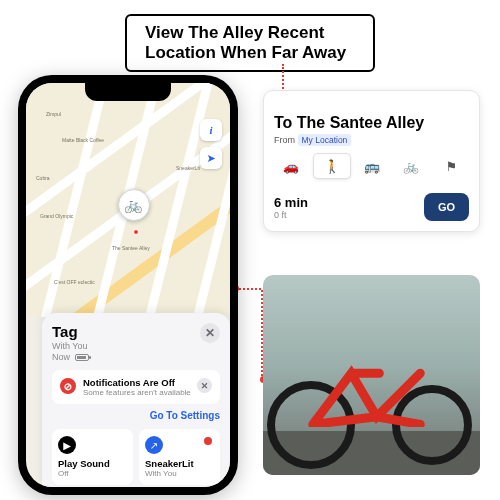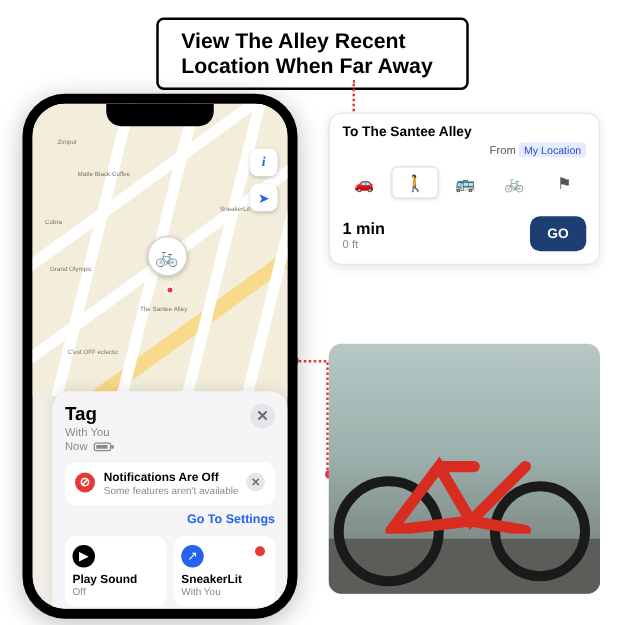--- a/index.html
+++ b/index.html
@@ -73,22 +73,22 @@
   .act-title { font-size:9.5px; font-weight:700; margin-top:4px; }
   .act-sub { font-size:8px; color:#8a8a8e; }
   .act-dot { position:absolute; right:8px; top:8px; width:8px; height:8px; border-radius:50%; background:#e53935;}
 
   
   .dir-card {
     position: absolute; right: 20px; top: 90px; width: 217px;
     background: #fff; border: 1px solid #e5e5e7; border-radius: 10px;
     padding: 9px 10px 10px; box-shadow: 0 2px 8px rgba(0,0,0,.1);
   }
-  .dir-title { font-size: 11px; font-weight: 700; }
-  .dir-from { font-size: 9px; color:#555; margin-top:3px;text-align:right; }
+  .dir-title { font-size: 16px; font-weight: 700; margin-top: 14px; }
+  .dir-from { font-size: 9px; color:#555; margin-top:3px; }
   .chip { background:#e6ecff; color:#2b4fbf; padding:1px 4px; border-radius:3px; font-size:8.5px; }
   .modes { display:flex; gap:4px; margin-top:8px; }
   .mode { flex:1; height:26px; display:flex; align-items:center; justify-content:center; border-radius:5px; font-size:13px; color:#555;}
   .mode.sel { background:#fff; border:1px solid #e0e0e2; box-shadow:0 1px 3px rgba(0,0,0,.1);}
   .dir-bot { display:flex; justify-content:space-between; align-items:center; margin-top:14px;}
   .eta-t { font-size:13px; font-weight:700; }
   .eta-d { font-size:9px; color:#8a8a8e; }
   .go-btn { background:#1c3e73; color:#fff; font-size:11px; font-weight:700; padding:8px 14px; border-radius:8px; }
 
   .photo {
@@ -196,21 +196,21 @@
   </div>
   <div class="modes">
     <div class="mode">🚗</div>
     <div class="mode sel">🚶</div>
     <div class="mode">🚌</div>
     <div class="mode">🚲</div>
     <div class="mode">⚑</div>
   </div>
   <div class="dir-bot">
     <div>
-      <div class="eta-t">1 min</div>
+      <div class="eta-t">6 min</div>
       <div class="eta-d">0 ft</div>
     </div>
     <div class="go-btn">GO</div>
   </div>
 </div>
 
 <div class="photo">
   <div class="ground"></div>
   <div class="wheel back"></div>
   <div class="wheel front"></div>

